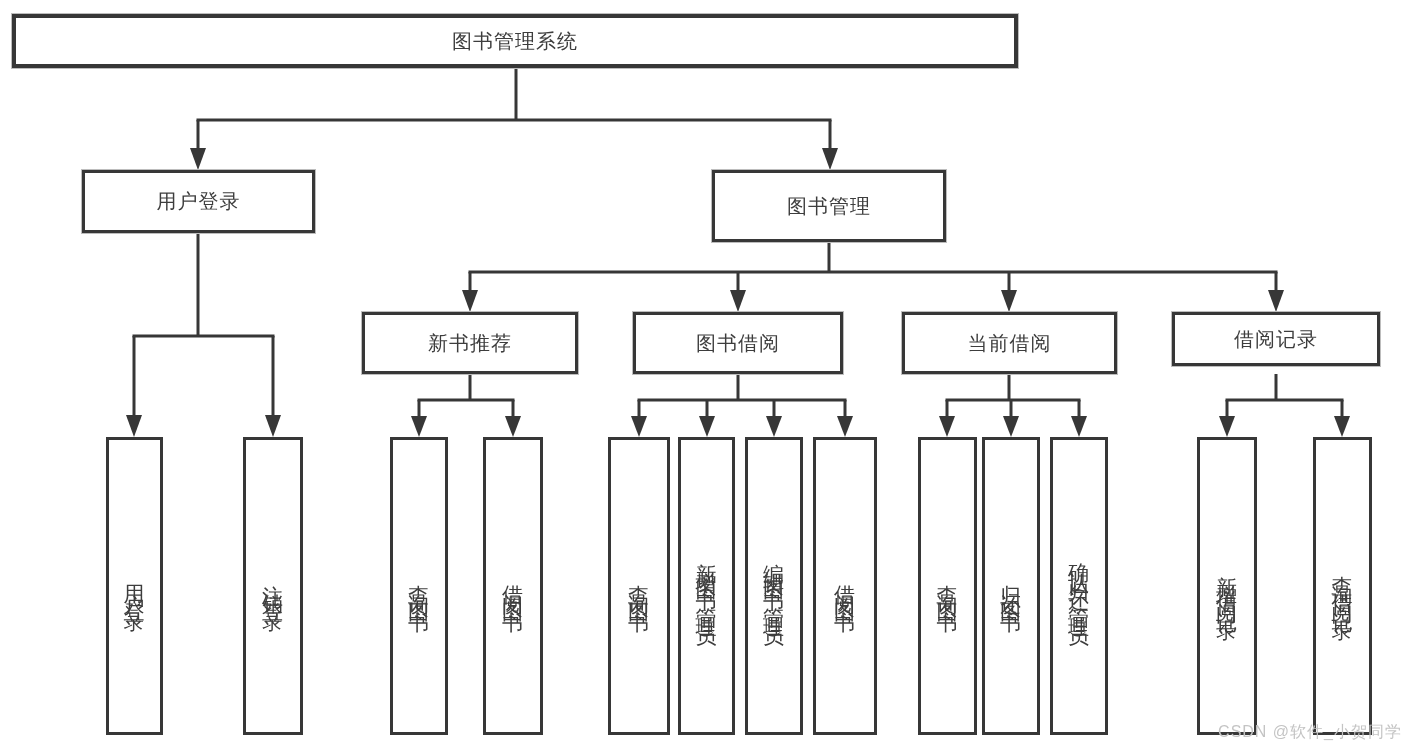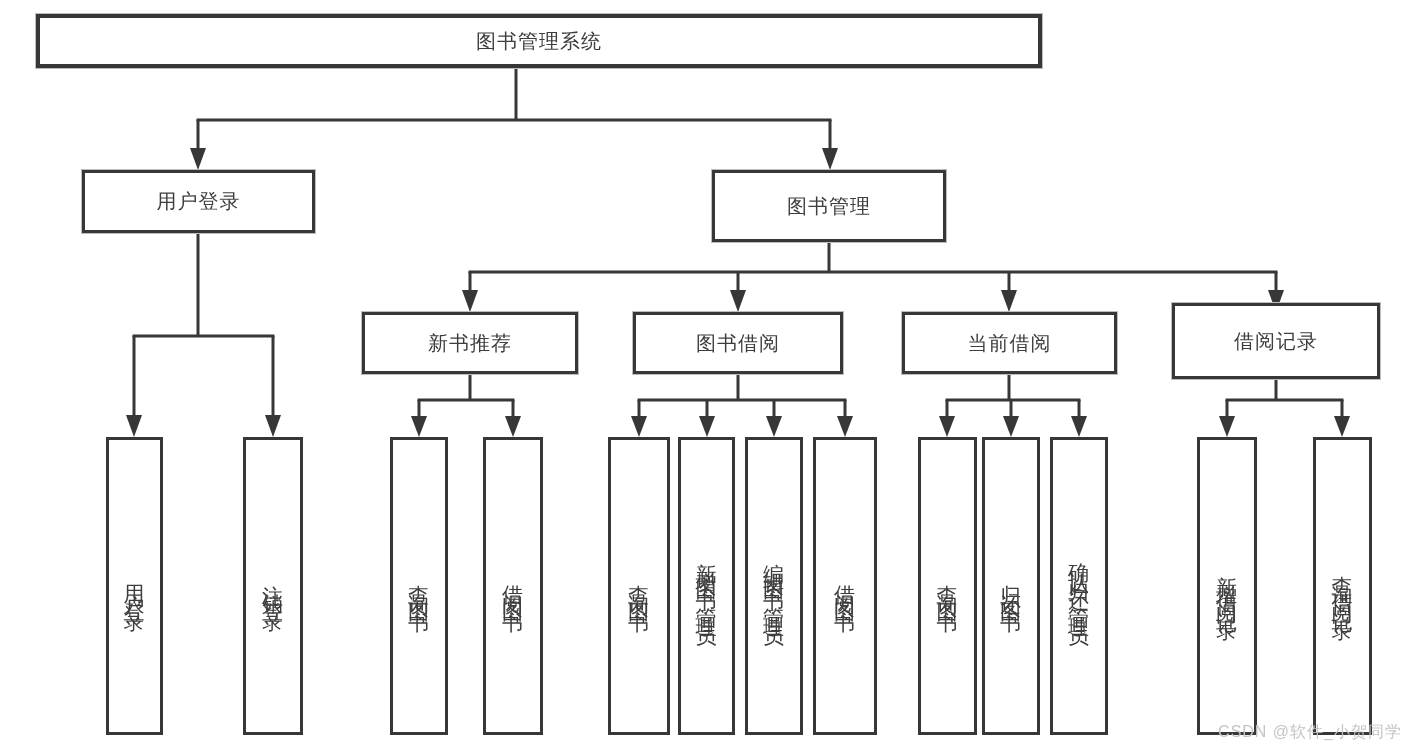--- a/index.html
+++ b/index.html
@@ -15,21 +15,21 @@
     position:absolute;
     border:3px solid #373737;
     background:#ffffff;
     display:flex;align-items:center;justify-content:center;
     color:#3d3d3d;
     font-size:20px;
     letter-spacing:1px;
     box-sizing:border-box;
     box-shadow:0 0 0 1px #bdbdbd;
   }
-  .hbox.root{border-width:4px;margin-left:24px;}
+  .hbox.root{border-width:4px;}
   .leaf{
     position:absolute;
     top:437px;height:298px;
     border:3px solid #373737;
     background:#ffffff;
     display:flex;align-items:center;justify-content:center;
     color:#3d3d3d;
     box-sizing:border-box;
   }
   .leaf .vtext{
@@ -136,21 +136,21 @@
 
   <div class="hbox" style="left:633px;top:312px;width:210px;height:62px;">
     <span>图书借阅</span>
   </div>
   <div class="hbox" style="left:362px;top:312px;width:216px;height:62px;">
     <span>新书推荐</span>
   </div>
   <div class="hbox" style="left:902px;top:312px;width:215px;height:62px;">
     <span>当前借阅</span>
   </div>
-  <div class="hbox" style="left:1172px;top:303px;width:208px;height:76px;">
+  <div class="hbox" style="left:1172px;top:312px;width:208px;height:54px;">
     <span>借阅记录</span>
   </div>
 
   <div class="leaf" style="left:106px;width:57px;">
     <span class="vtext">用户登录</span>
   </div>
   <div class="leaf" style="left:243px;width:60px;">
     <span class="vtext">注销登录</span>
   </div>
 

